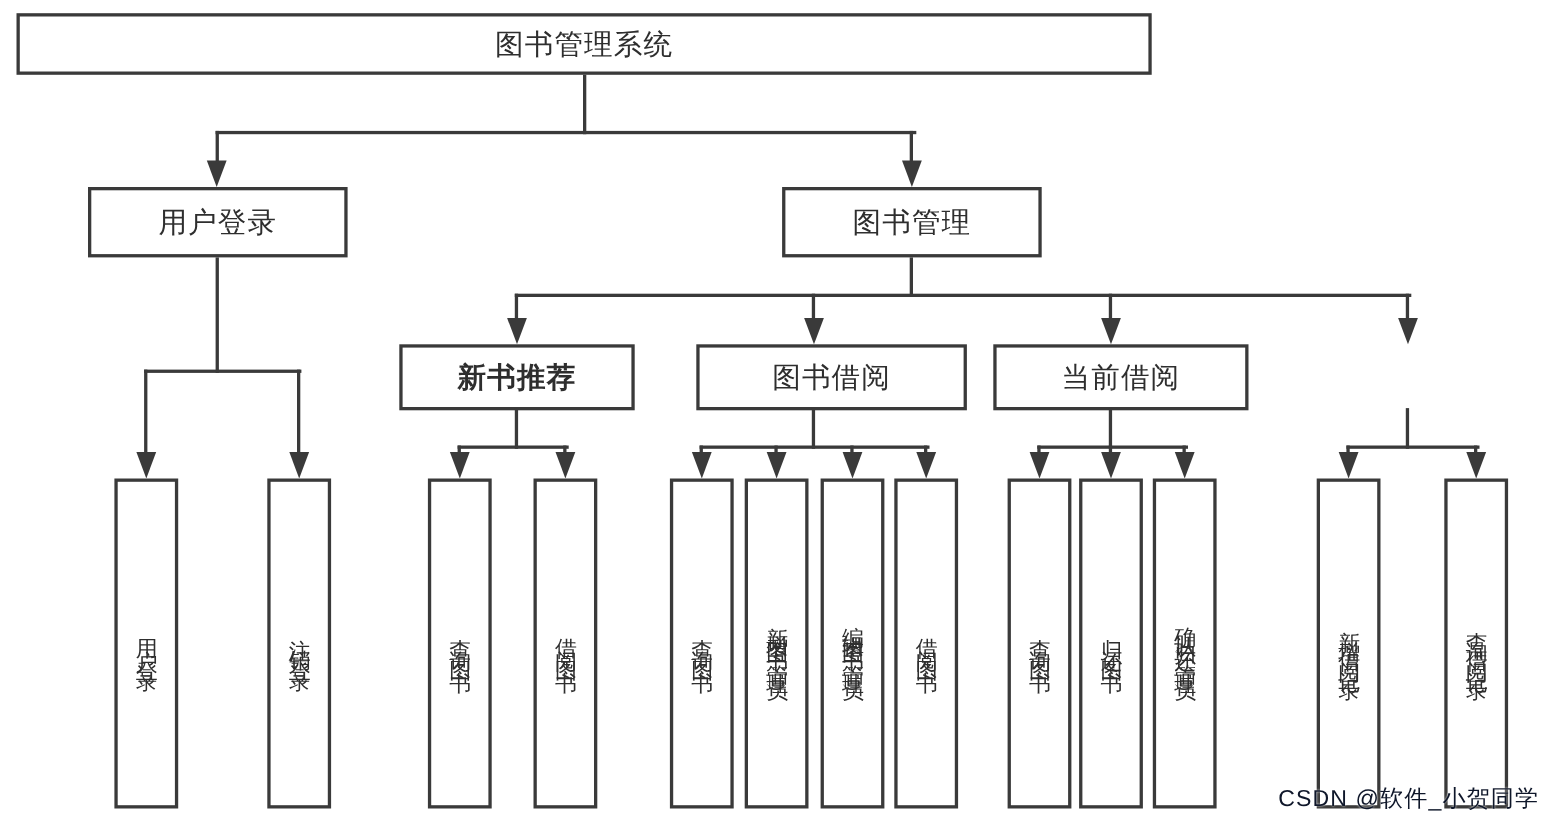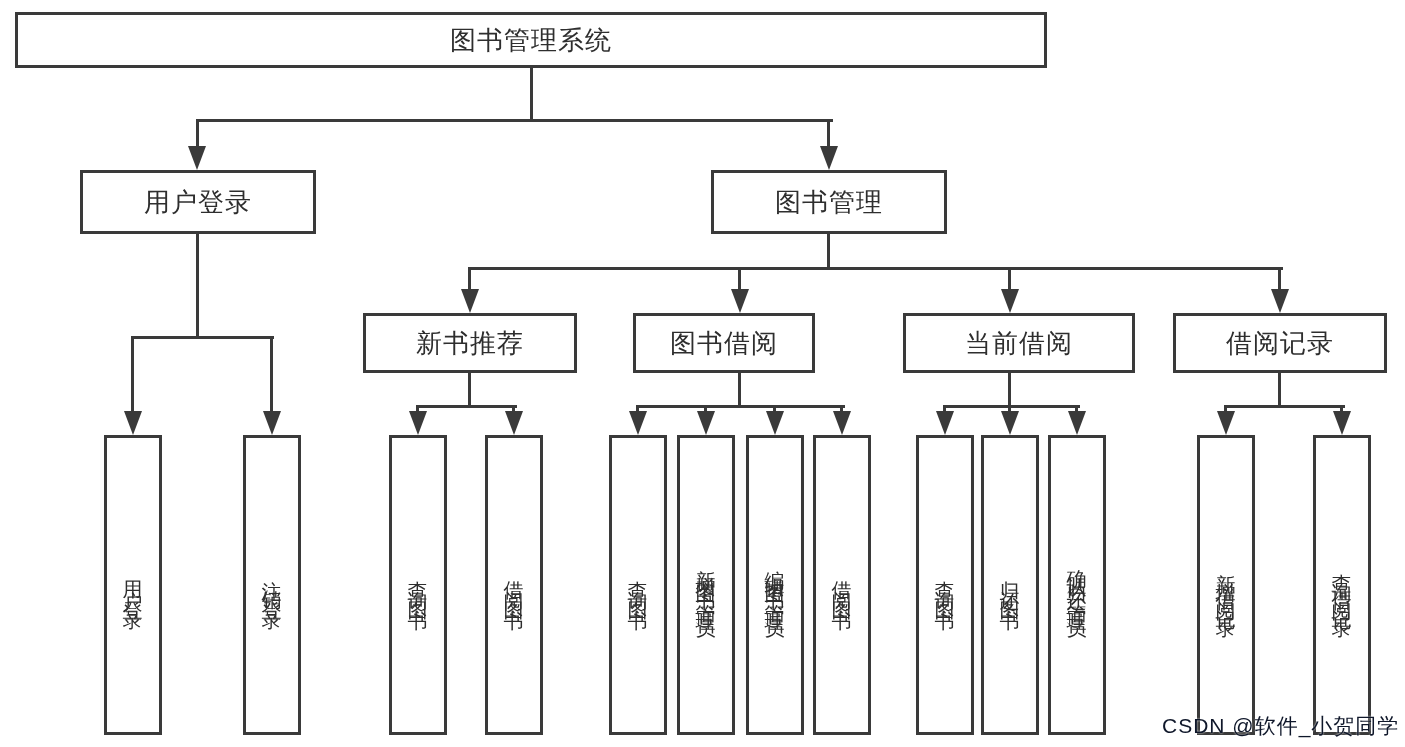--- a/index.html
+++ b/index.html
@@ -62,31 +62,28 @@
   <div class="hl" style="left:468px;top:267px;width:815px;"></div>
   <div class="vl" style="left:468px;top:267px;height:25px;"></div>
   <div class="arrow" style="left:461px;top:289px;"></div>
   <div class="vl" style="left:738px;top:267px;height:25px;"></div>
   <div class="arrow" style="left:731px;top:289px;"></div>
   <div class="vl" style="left:1008px;top:267px;height:25px;"></div>
   <div class="arrow" style="left:1001px;top:289px;"></div>
   <div class="vl" style="left:1278px;top:267px;height:25px;"></div>
   <div class="arrow" style="left:1271px;top:289px;"></div>
 
-  <div class="node h" style="left:363px;top:313px;width:214px;height:60px;">
+  <div class="node h" style="left:363px;top:313px;width:214px;height:60px;font-weight:bold;">
     <span>新书推荐</span>
   </div>
-  <div class="node h" style="left:633px;top:313px;width:182px;height:60px;">
+  <div class="node h" style="left:633px;top:313px;width:246px;height:60px;">
     <span>图书借阅</span>
   </div>
   <div class="node h" style="left:903px;top:313px;width:232px;height:60px;">
     <span>当前借阅</span>
-  </div>
-  <div class="node h" style="left:1173px;top:313px;width:214px;height:60px;">
-    <span>借阅记录</span>
   </div>
 
   <div class="vl" style="left:468px;top:371px;height:37px;"></div>
   <div class="hl" style="left:416px;top:405px;width:101px;"></div>
   <div class="vl" style="left:416px;top:405px;height:9px;"></div>
   <div class="arrow" style="left:409px;top:411px;"></div>
   <div class="vl" style="left:512px;top:405px;height:9px;"></div>
   <div class="arrow" style="left:505px;top:411px;"></div>
 
   <div class="vl" style="left:738px;top:371px;height:37px;"></div>

